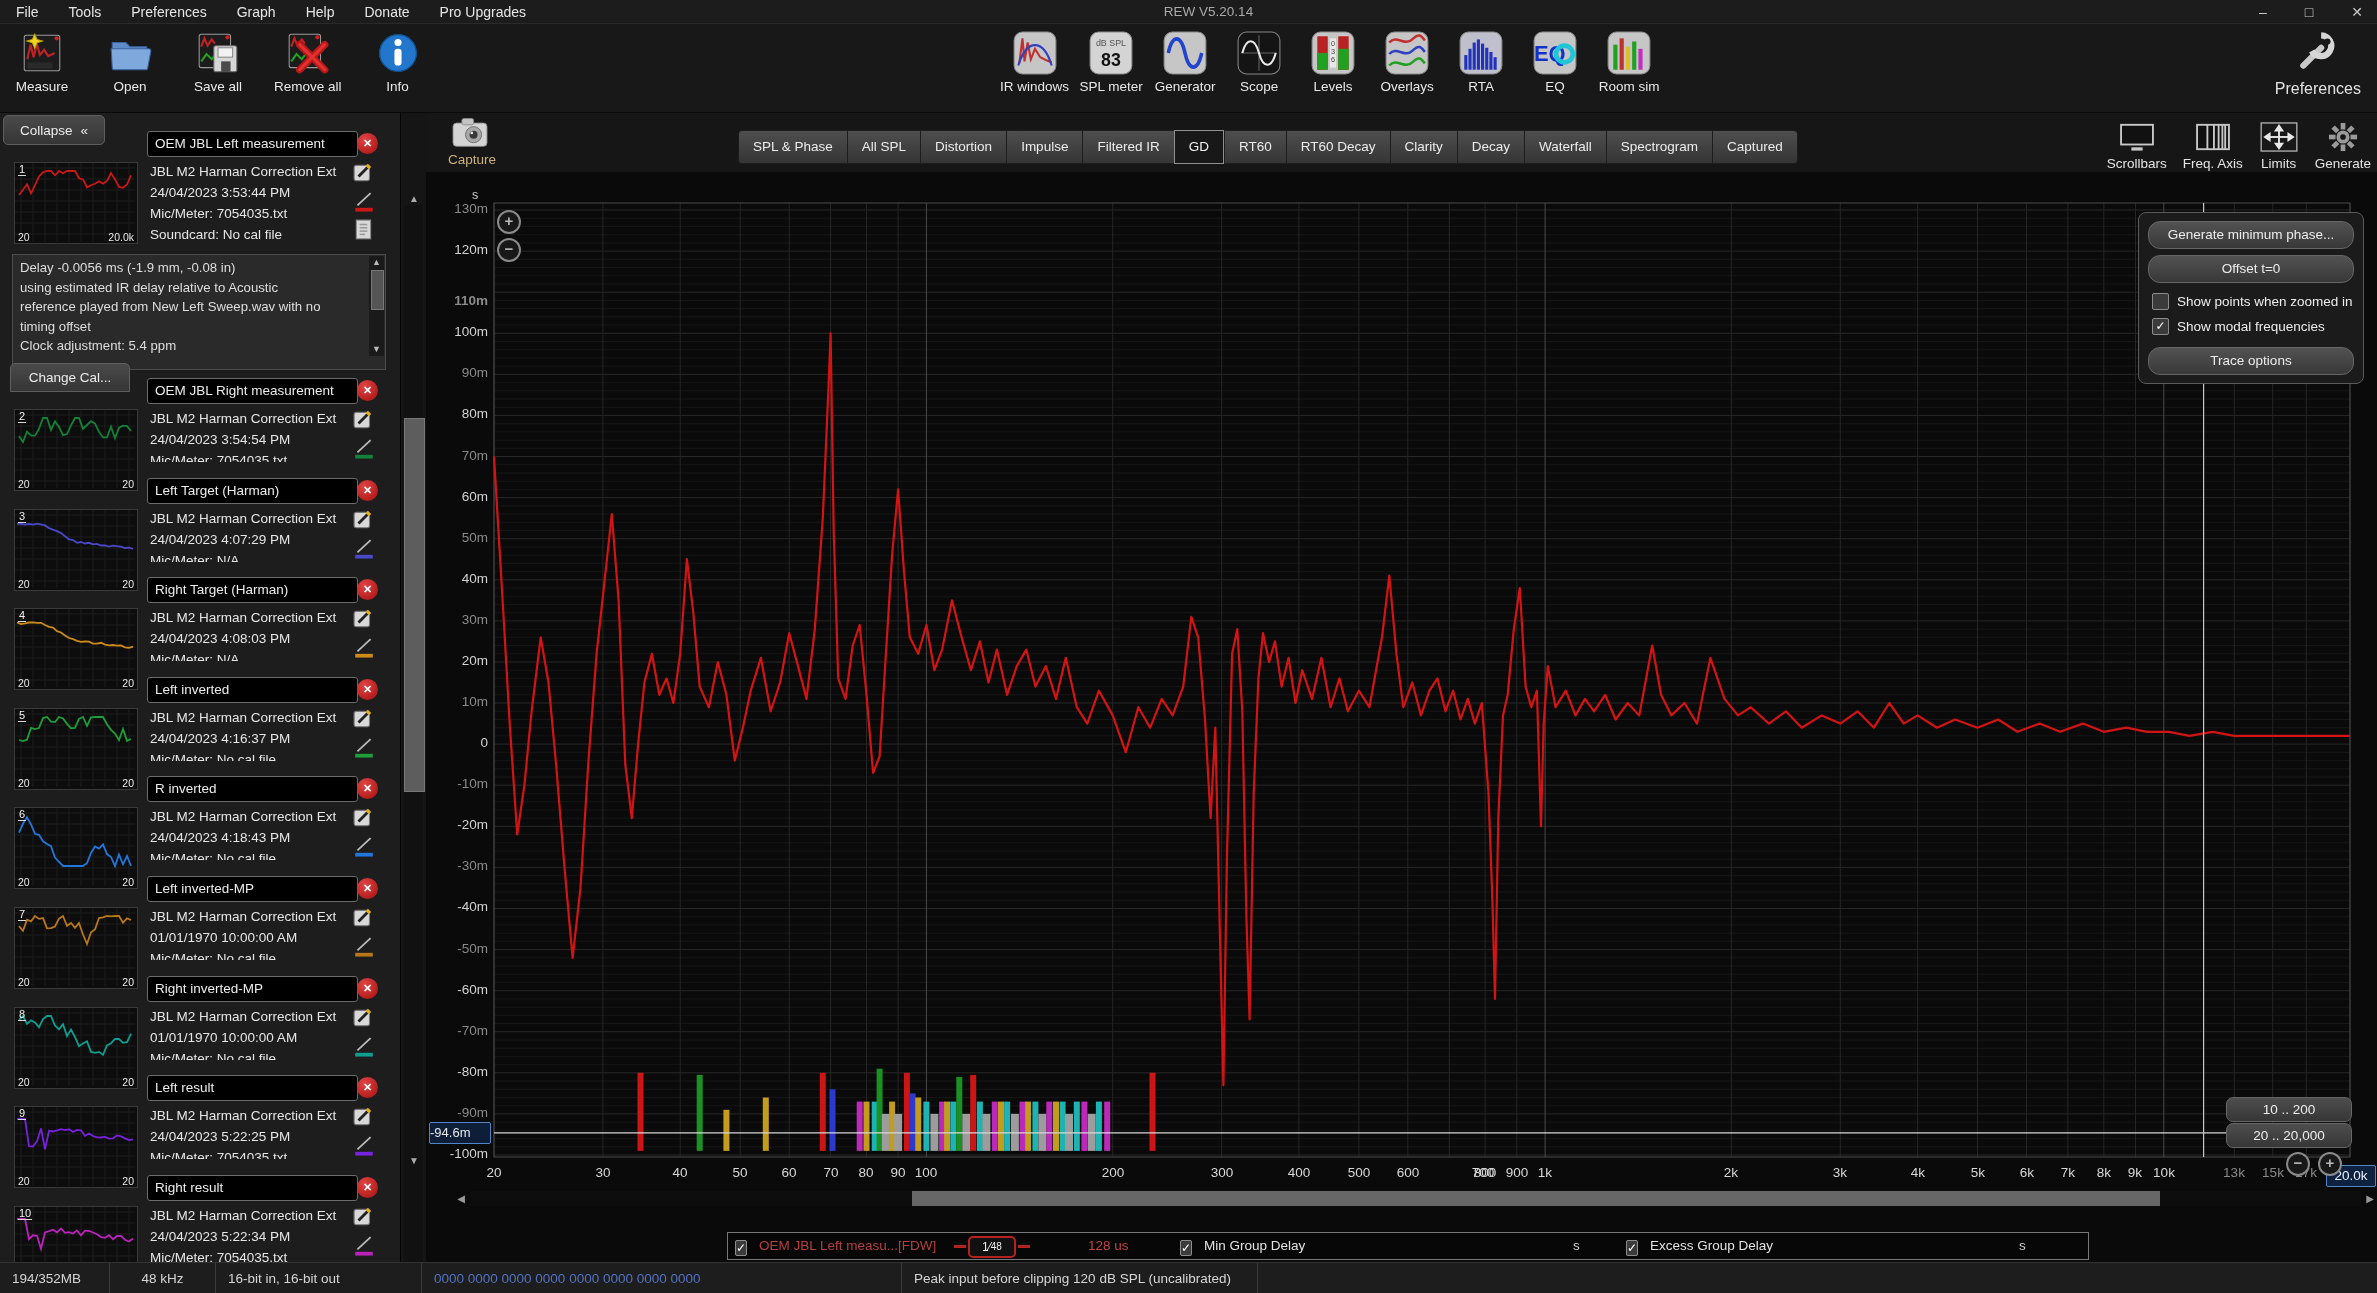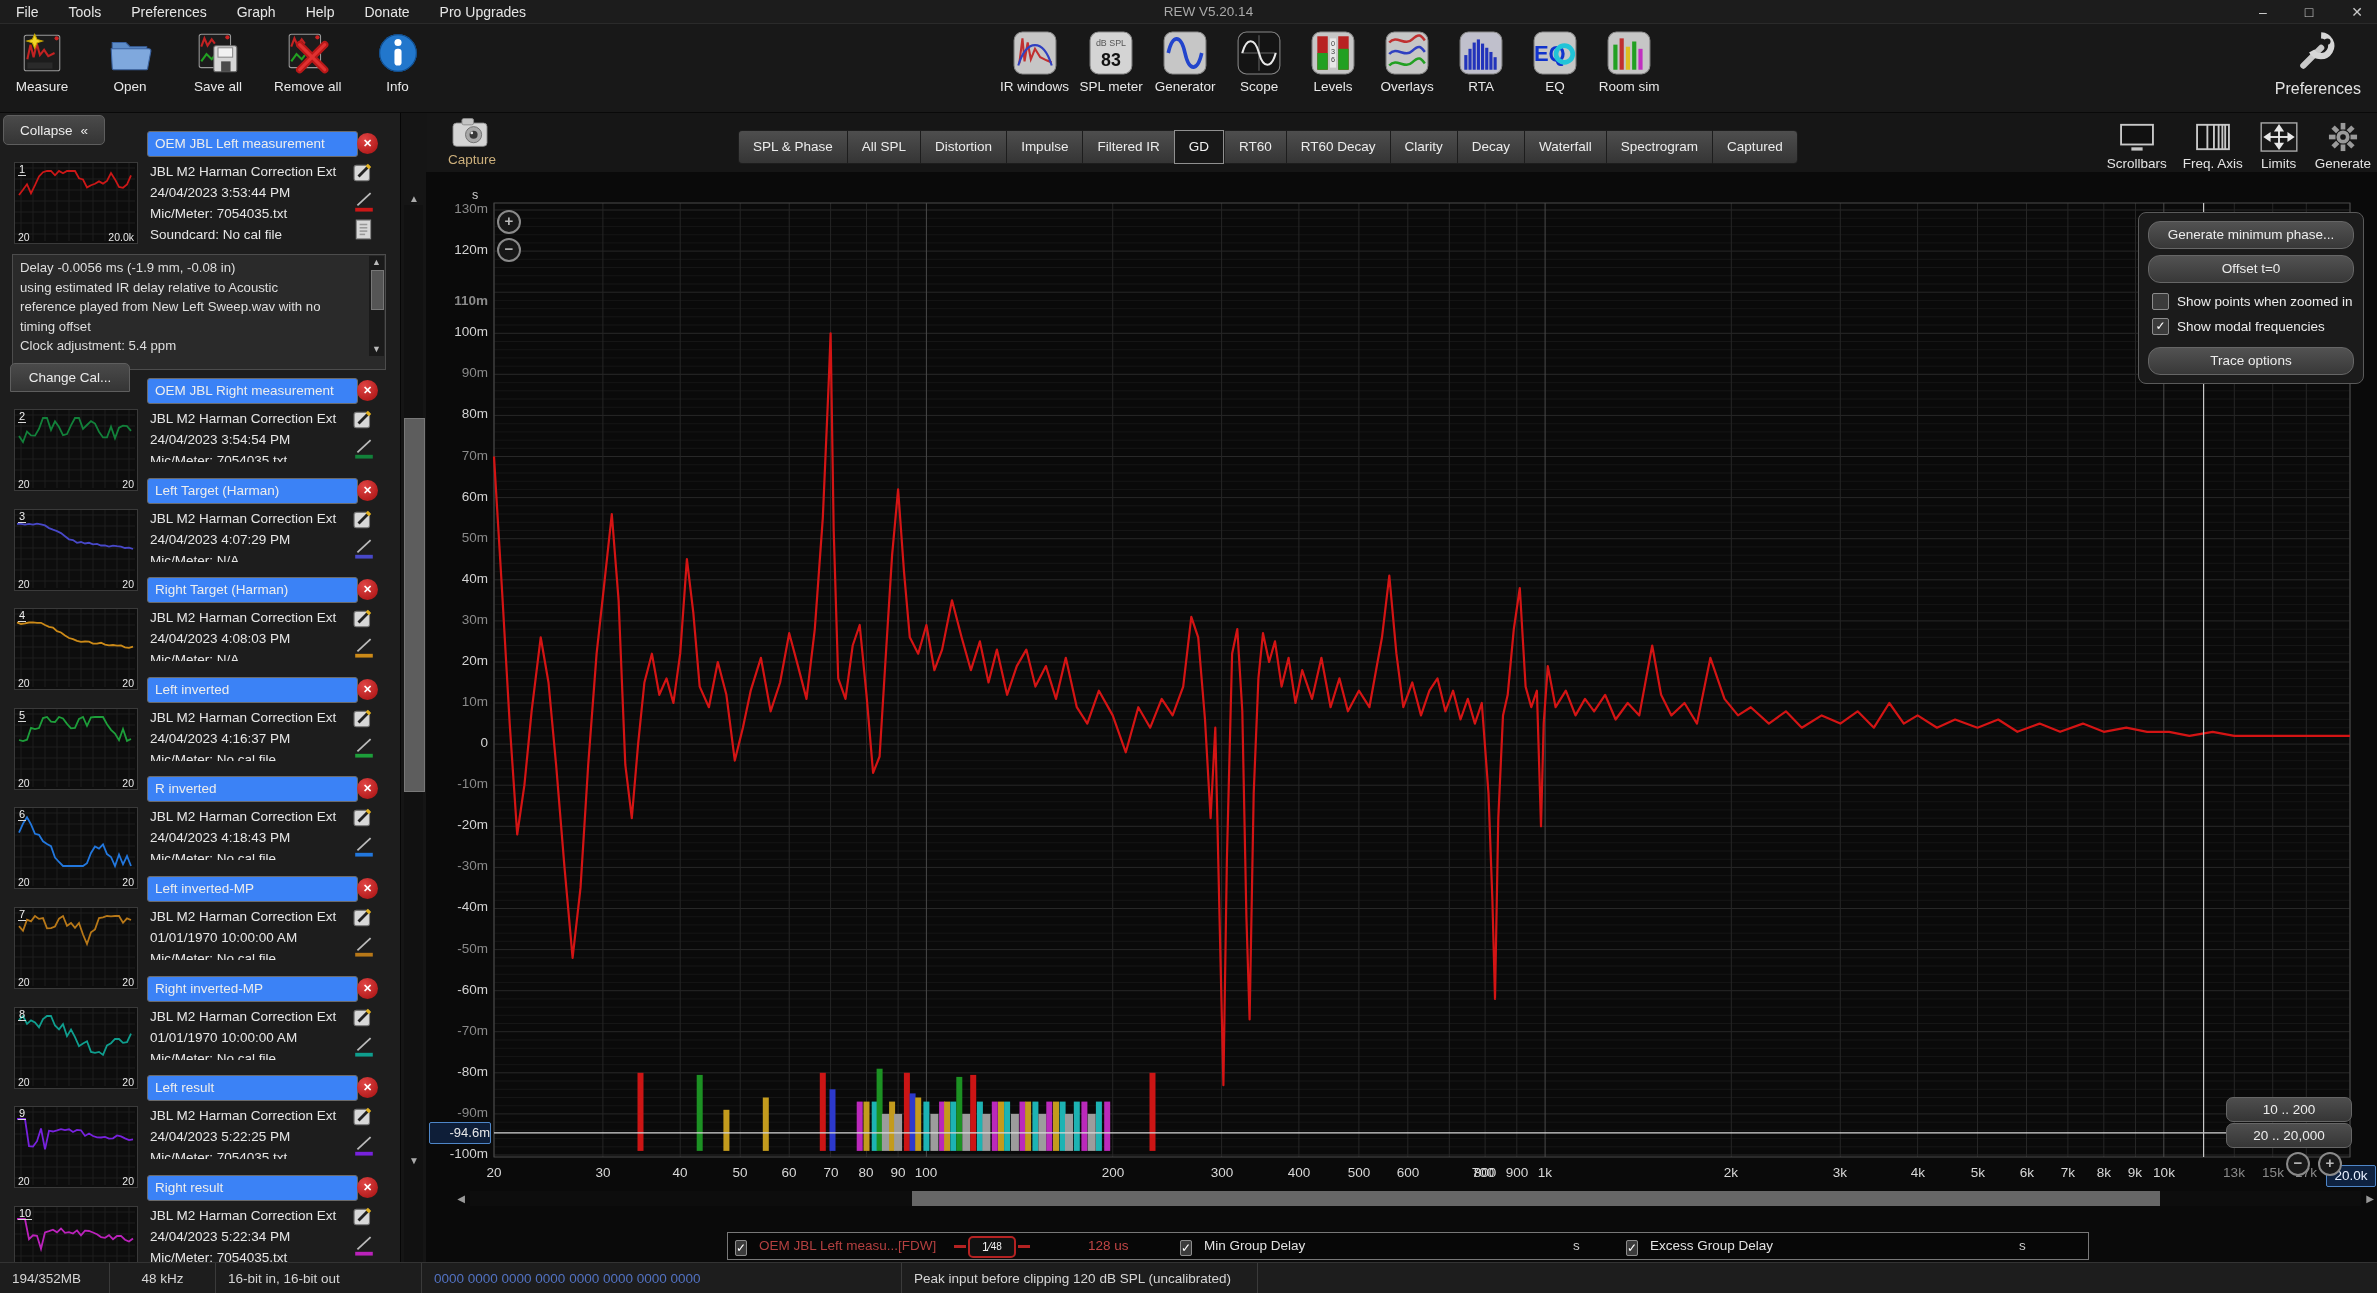--- a/index.html
+++ b/index.html
@@ -31,21 +31,21 @@
   #viewbtns{position:absolute;right:6px;top:8px;display:flex;gap:16px;}
   .viewbtn{display:flex;flex-direction:column;align-items:center;gap:3px;}
   .viewbtn .vicon{height:32px;display:flex;align-items:center;justify-content:center;}
   .viewbtn .tlabel{font-size:13.5px;color:#e4e4e4;}
   
   #sidebar{position:absolute;left:0;top:113px;width:400px;height:1149px;background:#1d1d1d;overflow:hidden;}
   #collapse-btn{position:absolute;left:3px;top:2px;width:100px;height:28px;background:linear-gradient(#4a4a4a,#353535);
        border:1px solid #5e5e5e;border-radius:5px;display:flex;align-items:center;justify-content:center;gap:8px;
        font-size:13.5px;color:#ececec;}
   .mrow{position:absolute;left:0;width:400px;}
-  .mname{position:absolute;left:147px;width:202px;height:24px;background:#3b82f6;border:1px solid #6b6b6b;border-radius:3px;
+  .mname{position:absolute;left:147px;width:202px;height:24px;background:#000000;border:1px solid #6b6b6b;border-radius:3px;
        font-size:13.5px;color:#ededed;line-height:24px;padding-left:7px;white-space:nowrap;overflow:hidden;}
   .mdel{position:absolute;left:357px;width:21px;height:21px;border-radius:50%;background:radial-gradient(circle at 35% 30%,#e04444,#a50f0f);
        color:#fff;font-size:11px;font-weight:bold;text-align:center;line-height:21px;}
   .mthumb{position:absolute;left:14px;width:122px;height:80px;background:#0d0d0d;border:1px solid #3a3a3a;}
   .mthumb .num{position:absolute;left:3px;top:0px;font-size:11px;color:#f0f0f0;border-bottom:1px solid #d8d8d8;padding:0 1px;}
   .mthumb .bl{position:absolute;left:3px;bottom:0px;font-size:10.5px;color:#e8e8e8;}
   .mthumb .br{position:absolute;right:3px;bottom:0px;font-size:10.5px;color:#e8e8e8;}
   .minfo{position:absolute;left:150px;width:198px;overflow:hidden;font-size:13.5px;line-height:21px;color:#e6e6e6;white-space:nowrap;}
   .micons{position:absolute;left:353px;width:26px;}
   .micon{position:absolute;left:0;width:22px;height:22px;}
@@ -66,21 +66,21 @@
   #plotsvg{position:absolute;left:0;top:0;}
   .ylab{position:absolute;width:62px;text-align:right;font-size:13.5px;color:#d2d2d2;}
   .ylab.dim{color:#8a8a8a;}
   .xlab{position:absolute;width:64px;text-align:center;font-size:13.5px;color:#d8d8d8;}
   .xlab.dim{color:#8a8a8a;}
   .xlab.hl{color:#e8f0ff;background:#0e2240;border:1px solid #4e86c8;border-radius:2px;width:48px;height:20px;line-height:20px;}
   #yunit{position:absolute;font-size:12.5px;color:#cfcfcf;}
   .zoomicon{position:absolute;width:20px;height:20px;border:2px solid #8a8a8a;border-radius:50%;background:#181818;
        color:#b8b8b8;font-size:15px;font-weight:bold;text-align:center;line-height:18px;}
   #cursorlab{position:absolute;width:60px;height:20px;background:#0e1e38;border:1px solid #4e86c8;border-radius:2px;
-       color:#e8e8e8;font-size:13px;text-align:right;line-height:20px;}
+       color:#e8e8e8;font-size:13px;text-align:left;line-height:20px;}
   
   #tracepanel{position:absolute;width:226px;background:#1b1b1b;border:1px solid #5a5a5a;border-radius:8px;padding:8px 9px;box-sizing:border-box;}
   .tp-btn{height:26px;background:linear-gradient(#525252,#383838);border:1px solid #666;border-radius:12px;
        font-size:13.5px;color:#ececec;text-align:center;line-height:26px;margin-bottom:6px;}
   .tp-check{display:flex;align-items:center;gap:8px;height:25px;font-size:13.5px;color:#ececec;margin-left:4px;}
   .cb{width:15px;height:15px;background:#3b3b3b;border:1px solid #8c8c8c;border-radius:2px;color:#fff;
       font-size:12px;line-height:14px;text-align:center;flex:none;}
   .cb.on::before{content:"✓";}
   
   .rangebtn{position:absolute;width:124px;height:23px;background:linear-gradient(#4e4e4e,#363636);border:1px solid #666;

